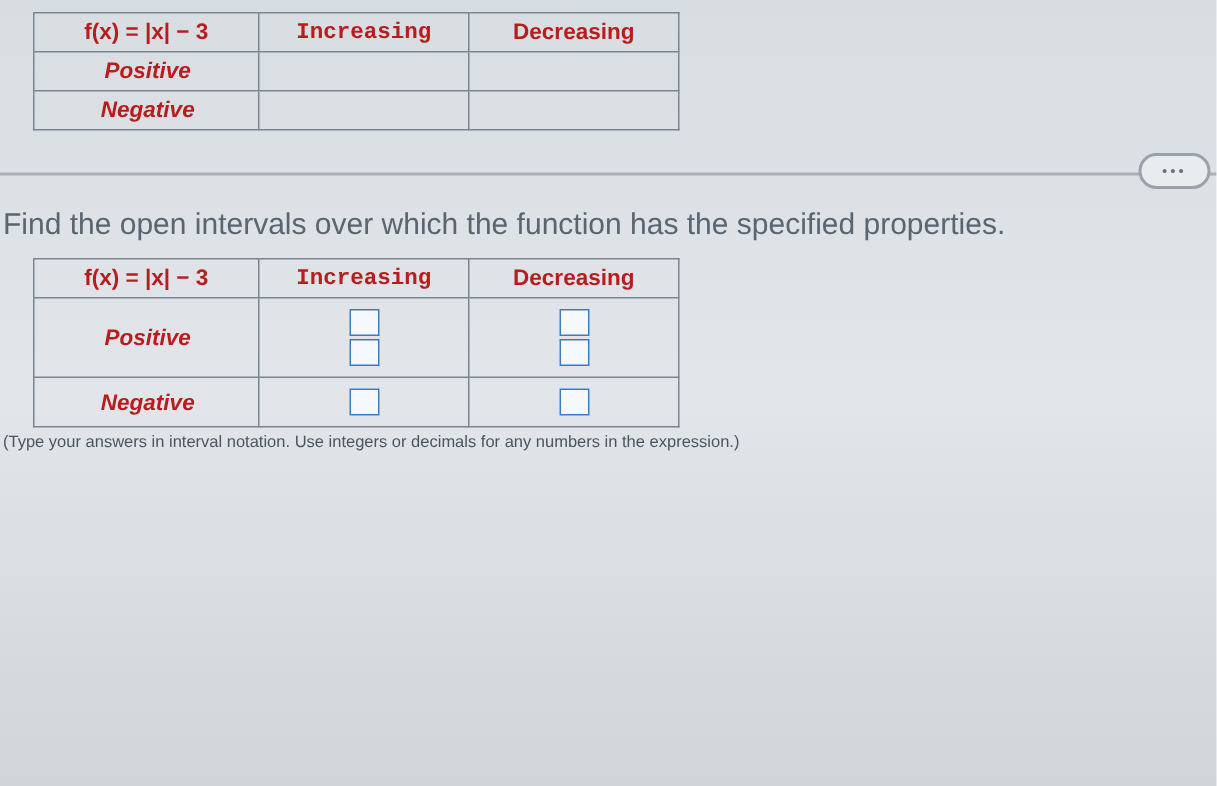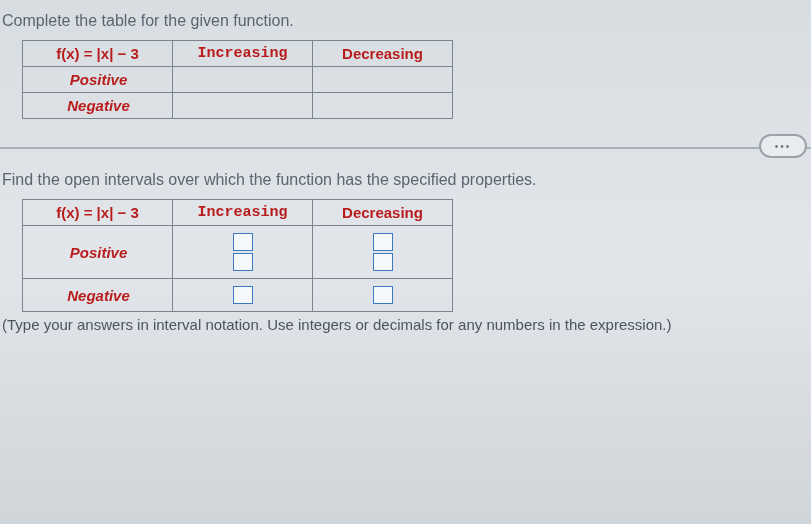--- a/index.html
+++ b/index.html
@@ -16,21 +16,21 @@
   }
   .content-area {
     padding: 8px 0 0 0;
   }
   .instruction {
     font-size: 16px;
     color: #5a6570;
     padding: 4px 0 10px 2px;
   }
   .instruction2 {
-    font-size: 16px;
+    font-size: 20px;
     color: #5a6570;
     padding: 4px 0 10px 2px;
     margin-top: 8px;
   }
   table.func {
     border-collapse: collapse;
     margin-left: 22px;
     background: transparent;
   }
   table.func td, table.func th {
@@ -85,31 +85,30 @@
   }
   .input-stack {
     display: flex;
     flex-direction: column;
     align-items: center;
     gap: 0;
     padding: 2px 0;
   }
   table.func2 td { height: 30px; }
   .hint {
-    font-size: 15px;
+    font-size: 11px;
     color: #4a5560;
     padding: 4px 16px 0 2px;
   }
 </style>
 </head>
 <body>
 
 <div class="content-area">
 
-  <div class="instruction">Complete the table for the given function.</div>
 
   <table class="func">
     <tbody>
         <tr>
       <th class="col-fx">f(x) = |x| − 3</th>
       <th class="col-inc">Increasing</th>
       <th class="col-dec">Decreasing</th>
     </tr>
     <tr>
       <td class="col-fx row-label">Positive</td>

